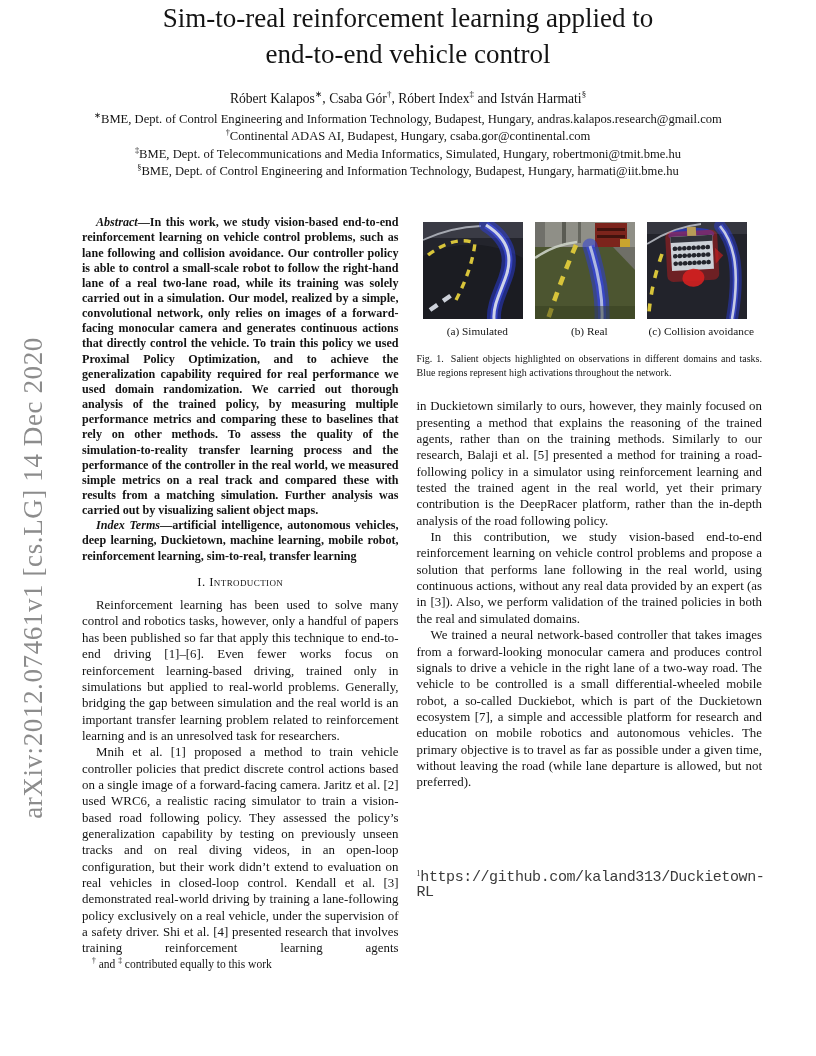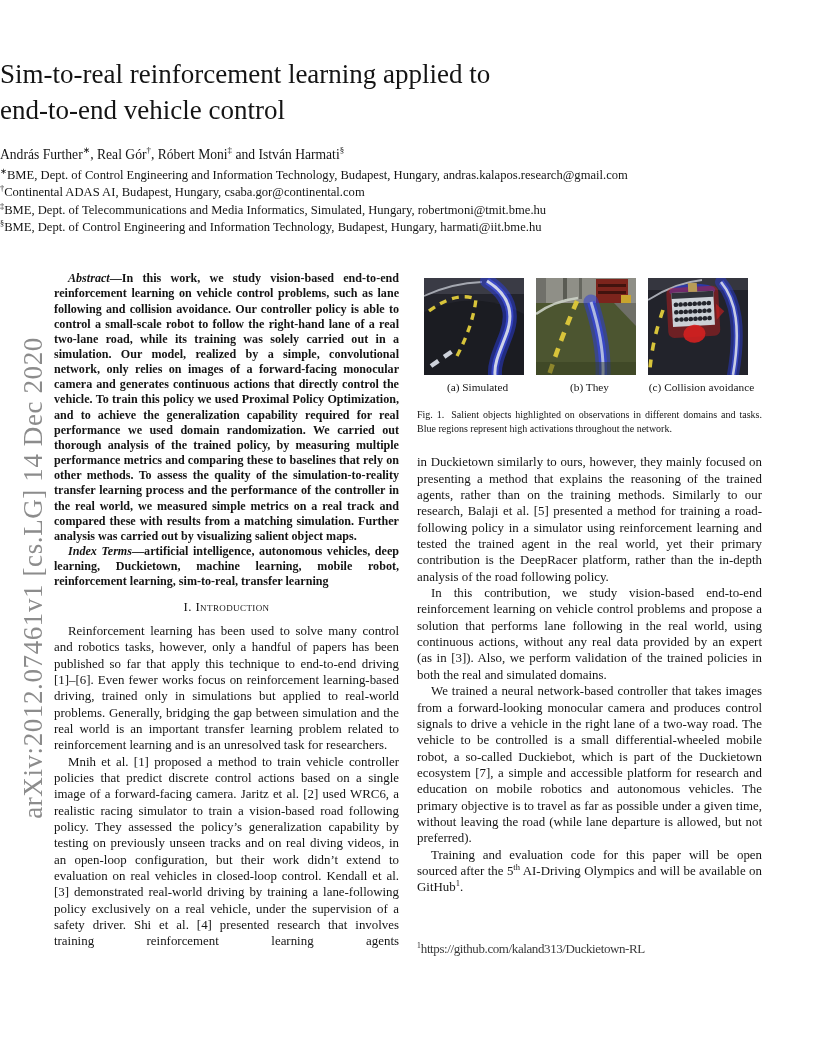--- a/index.html
+++ b/index.html
@@ -6,28 +6,28 @@
   body { width:816px; height:1056px; font-family:"Liberation Serif", serif; color:#141414; }
   .page { position:relative; width:816px; height:1056px; overflow:hidden; background:#fff; }
 
   
   .arxiv-banner {
     position:absolute; top:578px; left:33px;
     transform:translate(-50%,-50%) rotate(-90deg);
     white-space:nowrap; font-size:27px; color:#8c8c8c; letter-spacing:0.6px;
   }
 
-  header { padding-top:56px; text-align:left; }
+  header { text-align:center; }
   .title { font-size:27px; font-weight:400; line-height:36px; margin:0; }
   .authors { margin-top:19px; font-size:13.6px; }
   .affiliations { margin-top:4px; font-size:12.6px; line-height:17.3px; }
   .aff-org { }
   sup { font-size:66%; vertical-align:super; line-height:0; }
 
-  .columns { display:flex; gap:18px; padding:0 54px; margin-top:30px; }
+  .columns { display:flex; gap:18px; padding:0 54px; margin-top:30px;margin-left:28px; }
   .col {
     width:345.5px; height:690px; display:flex; flex-direction:column;
     font-size:12.9px; line-height:16.35px; text-align:justify;
   }
   .col p { margin:0; text-indent:14px; }
   .abstract { margin-top:5px !important; }
   .abstract, .index-terms { font-weight:bold; font-size:12.1px; line-height:15.15px; }
   .lead { font-style:italic; }
   .cont { text-align-last:justify; }
   .noindent { text-indent:0 !important; }
@@ -39,53 +39,54 @@
   figure { margin:0 0 18px 0; padding-top:12px; }
   .panels { display:flex; justify-content:center; gap:4px; }
   .panel { width:108px; }
   .panel svg { width:100px; height:97px; display:block; background:#222; }
   .subcap { font-size:11.3px; text-align:center; margin-top:4px; white-space:nowrap; }
   figcaption { font-size:10px; line-height:14.4px; margin-top:12px; text-align:justify; }
   .figlabel { margin-right:7px; }
 
   .footnote { margin-top:auto; font-size:11.5px; line-height:14px; text-align:left; text-indent:0; }
   .footnote.left-fn { padding-left:10px; }
-  .mono-url { font-family:Liberation Serif, serif; font-size:13px; letter-spacing:-0.4px; color:#3a3a3a; }
+  .mono-url { font-family:Liberation Mono, monospace; font-size:15px; letter-spacing:-0.4px; color:#3a3a3a; }
 </style>
 </head>
 <body>
 
 <div class="page">
 
   <div class="arxiv-banner">arXiv:2012.07461v1  [cs.LG]  14 Dec 2020</div>
 
   <header>
     <h1 class="title"><span>Sim-to-real reinforcement learning applied to</span><br><span>end-to-end vehicle control</span></h1>
 
-    <div class="authors"><span>András Further</span><sup>∗</sup><span>, </span><span>Real Gór</span><sup>†</sup><span>, </span><span>Róbert Moni</span><sup>‡</sup><span> and </span><span>István Harmati</span><sup>§</sup></div>
+    <div class="authors"><span>Róbert Kalapos</span><sup>∗</sup><span>, </span><span>Csaba Gór</span><sup>†</sup><span>, </span><span>Róbert Index</span><sup>‡</sup><span> and </span><span>István Harmati</span><sup>§</sup></div>
 
     <div class="affiliations">
       <div class="aff-line"><sup>∗</sup><span class="aff-org">BME, Dept. of Control Engineering and Information Technology</span><span>, Budapest, Hungary, andras.kalapos.research@gmail.com</span></div>
       <div class="aff-line"><sup>†</sup><span class="aff-org">Continental ADAS AI</span><span>, Budapest, Hungary, csaba.gor@continental.com</span></div>
       <div class="aff-line"><sup>‡</sup><span class="aff-org">BME, Dept. of Telecommunications and Media Informatics</span><span>, Simulated, Hungary, robertmoni@tmit.bme.hu</span></div>
       <div class="aff-line"><sup>§</sup><span class="aff-org">BME, Dept. of Control Engineering and Information Technology</span><span>, Budapest, Hungary, harmati@iit.bme.hu</span></div>
     </div>
   </header>
 
   <div class="columns">
 
     <div class="col">
       <p class="abstract"><span class="lead">Abstract</span><span>—</span><span>In this work, we study vision-based end-to-end reinforcement learning on vehicle control problems, such as lane following and collision avoidance. Our controller policy is able to control a small-scale robot to follow the right-hand lane of a real two-lane road, while its training was solely carried out in a simulation. Our model, realized by a simple, convolutional network, only relies on images of a forward-facing monocular camera and generates continuous actions that directly control the vehicle. To train this policy we used Proximal Policy Optimization, and to achieve the generalization capability required for real performance we used domain randomization. We carried out thorough analysis of the trained policy, by measuring multiple performance metrics and comparing these to baselines that rely on other methods. To assess the quality of the simulation-to-reality transfer learning process and the performance of the controller in the real world, we measured simple metrics on a real track and compared these with results from a matching simulation. Further analysis was carried out by visualizing salient object maps.</span></p>
       <p class="index-terms"><span class="lead">Index Terms</span><span>—</span><span>artificial intelligence, autonomous vehicles, deep learning, Duckietown, machine learning, mobile robot, reinforcement learning, sim-to-real, transfer learning</span></p>
 
       <h2 class="sec">I. Introduction</h2>
 
       <p>Reinforcement learning has been used to solve many control and robotics tasks, however, only a handful of papers has been published so far that apply this technique to end-to-end driving [1]–[6]. Even fewer works focus on reinforcement learning-based driving, trained only in simulations but applied to real-world problems. Generally, bridging the gap between simulation and the real world is an important transfer learning problem related to reinforcement learning and is an unresolved task for researchers.</p>
       <p class="cont">Mnih et al. [1] proposed a method to train vehicle controller policies that predict discrete control actions based on a single image of a forward-facing camera. Jaritz et al. [2] used WRC6, a realistic racing simulator to train a vision-based road following policy. They assessed the policy’s generalization capability by testing on previously unseen tracks and on real diving videos, in an open-loop configuration, but their work didn’t extend to evaluation on real vehicles in closed-loop control. Kendall et al. [3] demonstrated real-world driving by training a lane-following policy exclusively on a real vehicle, under the supervision of a safety driver. Shi et al. [4] presented research that involves training reinforcement learning agents</p>
 
+      <div class="footnote left-fn"><sup>†</sup><span> and </span><sup>‡</sup><span> contributed equally to this work</span></div>
     </div>
 
     <div class="col">
 
       <figure>
         <div class="panels">
 
           <div class="panel">
             <svg viewBox="0 0 100 97" preserveAspectRatio="none">
               <rect x="0" y="0" width="100" height="97" fill="#23242c"></rect>
@@ -117,21 +118,21 @@
               <path d="M78,25 L100,25 L100,48 Z" fill="#6f6f67"></path>
               <path d="M0,36 Q18,23 42,20" stroke="#ccd1c6" stroke-width="2.6" fill="none" opacity="0.9"></path>
               <g>
                 <path d="M55,24 C62,46 68,70 67,97" stroke="#2a3bdd" stroke-width="15" fill="none" opacity="0.5" stroke-linecap="round"></path>
                 <path d="M55,24 C62,46 68,70 67,97" stroke="#3747e8" stroke-width="8" fill="none" opacity="0.65"></path>
                 <path d="M55,24 C62,46 68,70 67,97" stroke="#ccd4e6" stroke-width="3" fill="none" opacity="0.8"></path>
               </g>
               <path d="M41,23 C31,46 22,70 13,97" stroke="#d8c43a" stroke-width="4.6" fill="none" stroke-dasharray="9 8"></path>
               <rect x="0" y="84" width="100" height="13" fill="#333c1c" opacity="0.45"></rect>
             </svg>
-            <div class="subcap">(b) They</div>
+            <div class="subcap">(b) Real</div>
           </div>
 
           <div class="panel">
             <svg viewBox="0 0 100 97" preserveAspectRatio="none">
               <rect x="0" y="0" width="100" height="97" fill="#22232b"></rect>
               <rect x="0" y="0" width="100" height="12" fill="#35363f"></rect>
               <path d="M0,22 Q26,5 54,2" stroke="#c9cdd6" stroke-width="1.8" fill="none" opacity="0.8"></path>
               <g>
                 <path d="M73,4 C88,22 93,50 85,97" stroke="#2a3bdd" stroke-width="12" fill="none" opacity="0.45" stroke-linecap="round"></path>
                 <path d="M73,4 C88,22 93,50 85,97" stroke="#4455ee" stroke-width="6" fill="none" opacity="0.55"></path>
@@ -156,19 +157,18 @@
 
         </div>
         <figcaption><span class="figlabel">Fig. 1.</span><span>Salient objects highlighted on observations in different domains and tasks. Blue regions represent high activations throughout the network.</span></figcaption>
       </figure>
 
       <p class="noindent">in Duckietown similarly to ours, however, they mainly focused on presenting a method that explains the reasoning of the trained agents, rather than on the training methods. Similarly to our research, Balaji et al. [5] presented a method for training a road-following policy in a simulator using reinforcement learning and tested the trained agent in the real world, yet their primary contribution is the DeepRacer platform, rather than the in-depth analysis of the road following policy.</p>
       <p>In this contribution, we study vision-based end-to-end reinforcement learning on vehicle control problems and propose a solution that performs lane following in the real world, using continuous actions, without any real data provided by an expert (as in [3]). Also, we perform validation of the trained policies in both the real and simulated domains.</p>
 
 
       <p>We trained a neural network-based controller that takes images from a forward-looking monocular camera and produces control signals to drive a vehicle in the right lane of a two-way road. The vehicle to be controlled is a small differential-wheeled mobile robot, a so-called Duckiebot, which is part of the Duckietown ecosystem [7], a simple and accessible platform for research and education on mobile robotics and autonomous vehicles. The primary objective is to travel as far as possible under a given time, without leaving the road (while lane departure is allowed, but not preferred).</p>
-      <p><span>Training and evaluation code for this paper will be open sourced after the 5</span><sup>th</sup><span> AI-Driving Olympics and will be available on GitHub</span><sup>1</sup><span>.</span></p>
 
       <div class="footnote"><sup>1</sup><span class="mono-url">https://github.com/kaland313/Duckietown-RL</span></div>
     </div>
 
   </div>
 </div>
 
 </body></html>

